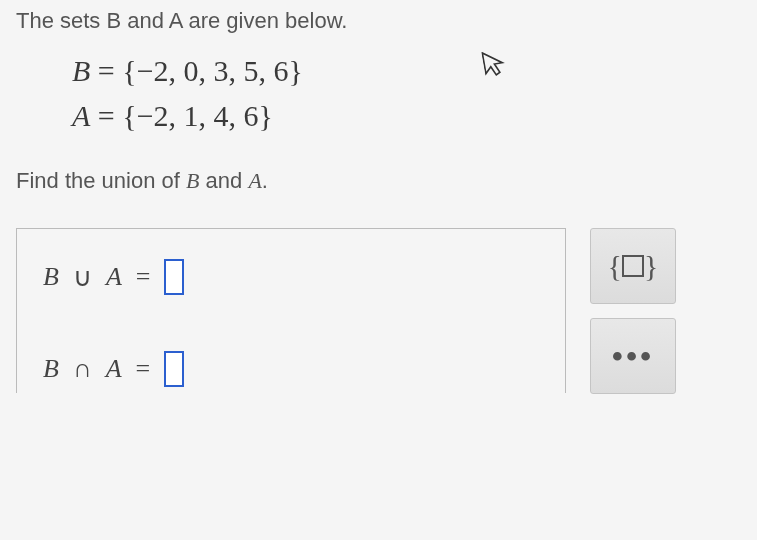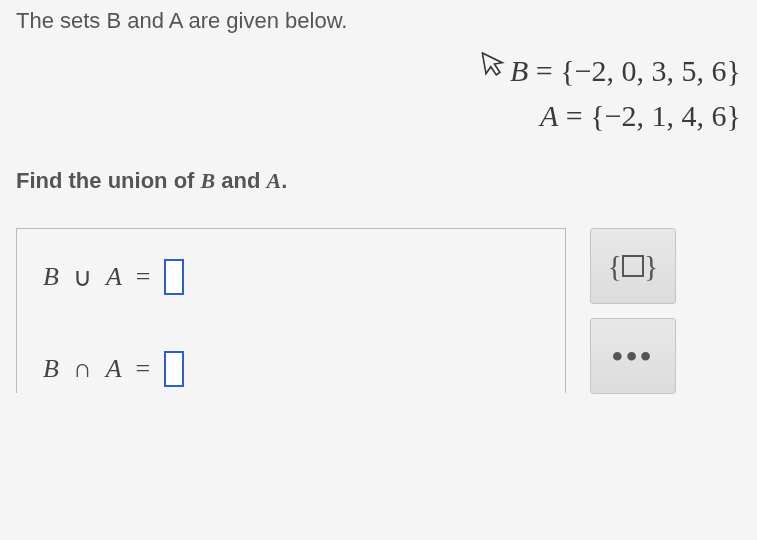--- a/index.html
+++ b/index.html
@@ -14,24 +14,23 @@
     }
     .problem-text { font-size: 22px; color: #555; }
     .intro { margin-bottom: 14px; }
     .math-block {
       font-family: 'Times New Roman', Georgia, serif;
       font-style: italic;
       font-size: 30px;
       color: #3a3a3a;
       line-height: 1.5;
       margin: 0 0 26px 56px;
-      text-align: right;
     }
     .math-block .num { font-style: normal; }
-    .instructions { font-size: 22px; color: #555; line-height: 1.55; font-weight: bold; }
+    .instructions { font-size: 22px; color: #555; line-height: 1.55; }
     .instructions p { margin-bottom: 2px; }
     .mi { font-family: 'Times New Roman', Georgia, serif; font-style: italic; }
     .answer-area {
       display: flex;
       align-items: stretch;
       margin-top: 30px;
       gap: 24px;
     }
     .answer-panel {
       border: 1px solid #bbb;

